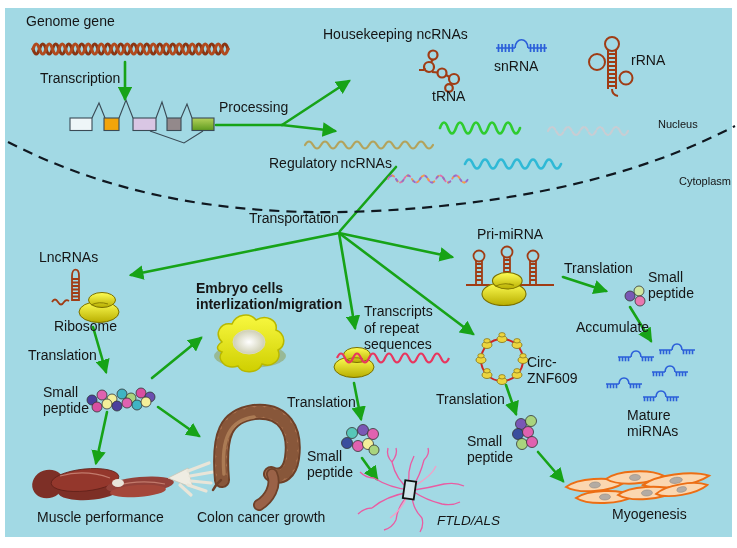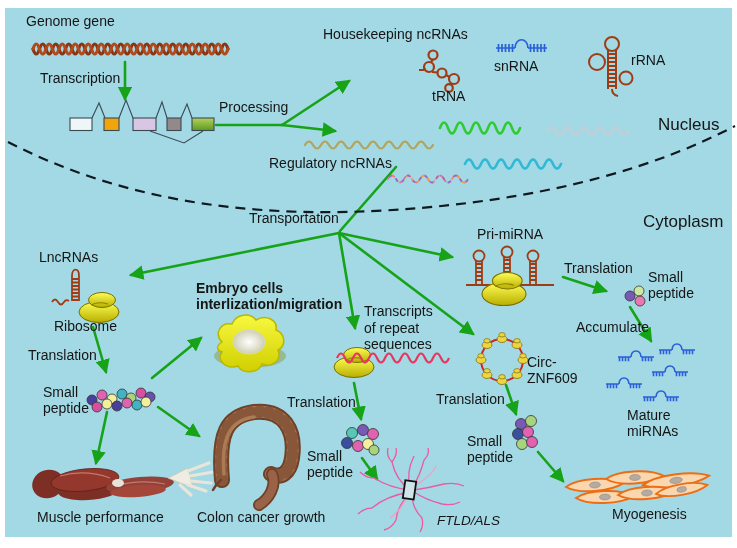--- a/index.html
+++ b/index.html
@@ -1,20 +1,20 @@
 <!DOCTYPE html>
 <html><head>
 <meta charset="utf-8">
 <style>
   html,body{margin:0;padding:0;background:#ffffff;}
   .stage{position:relative;width:737px;height:548px;background:#ffffff;font-family:"Liberation Sans",sans-serif;overflow:hidden;}
   .canvas{position:absolute;left:5px;top:8px;width:727px;height:529px;background:#a2d9e4;}
   svg.art{position:absolute;left:0;top:0;}
   .lbl{position:absolute;color:#151515;font-size:14px;line-height:15.5px;white-space:pre-line;}
-  .big{font-size:17px;text-align:center;}
+  .big{font-size:11px;text-align:center;}
   .it{font-style:italic;font-size:13.5px;}
   .t3{line-height:16.5px;}
 </style>
 </head>
 <body>
 
 <div class="stage">
   <div class="canvas"></div>
 
   <svg class="art" width="737" height="548" viewBox="0 0 737 548">
@@ -273,21 +273,21 @@
 
   <div class="lbl" style="left:26px;top:14px;">Genome gene</div>
   <div class="lbl" style="left:40px;top:71px;">Transcription</div>
   <div class="lbl" style="left:219px;top:100px;">Processing</div>
   <div class="lbl" style="left:323px;top:27px;">Housekeeping ncRNAs</div>
   <div class="lbl" style="left:432px;top:89px;">tRNA</div>
   <div class="lbl" style="left:494px;top:59px;">snRNA</div>
   <div class="lbl" style="left:631px;top:53px;">rRNA</div>
   <div class="lbl" style="left:269px;top:156px;">Regulatory ncRNAs</div>
   <div class="lbl big" style="left:658px;top:117px;">Nucleus</div>
-  <div class="lbl big" style="left:643px;top:174px;margin-top:40px;">Cytoplasm</div>
+  <div class="lbl big" style="left:679px;top:174px;">Cytoplasm</div>
   <div class="lbl" style="left:249px;top:211px;">Transportation</div>
 
   <div class="lbl" style="left:15px;top:250px;margin-left:24px;">LncRNAs</div>
   <div class="lbl" style="left:22px;top:319px;margin-left:32px;">Ribosome</div>
   <div class="lbl" style="left:28px;top:348px;">Translation</div>
   <div class="lbl" style="left:43px;top:385px;">Small
 peptide</div>
   <div class="lbl" style="left:196px;top:281px;font-weight:bold;">Embryo cells
 interlization/migration</div>
   <div class="lbl" style="left:37px;top:510px;">Muscle performance</div>

